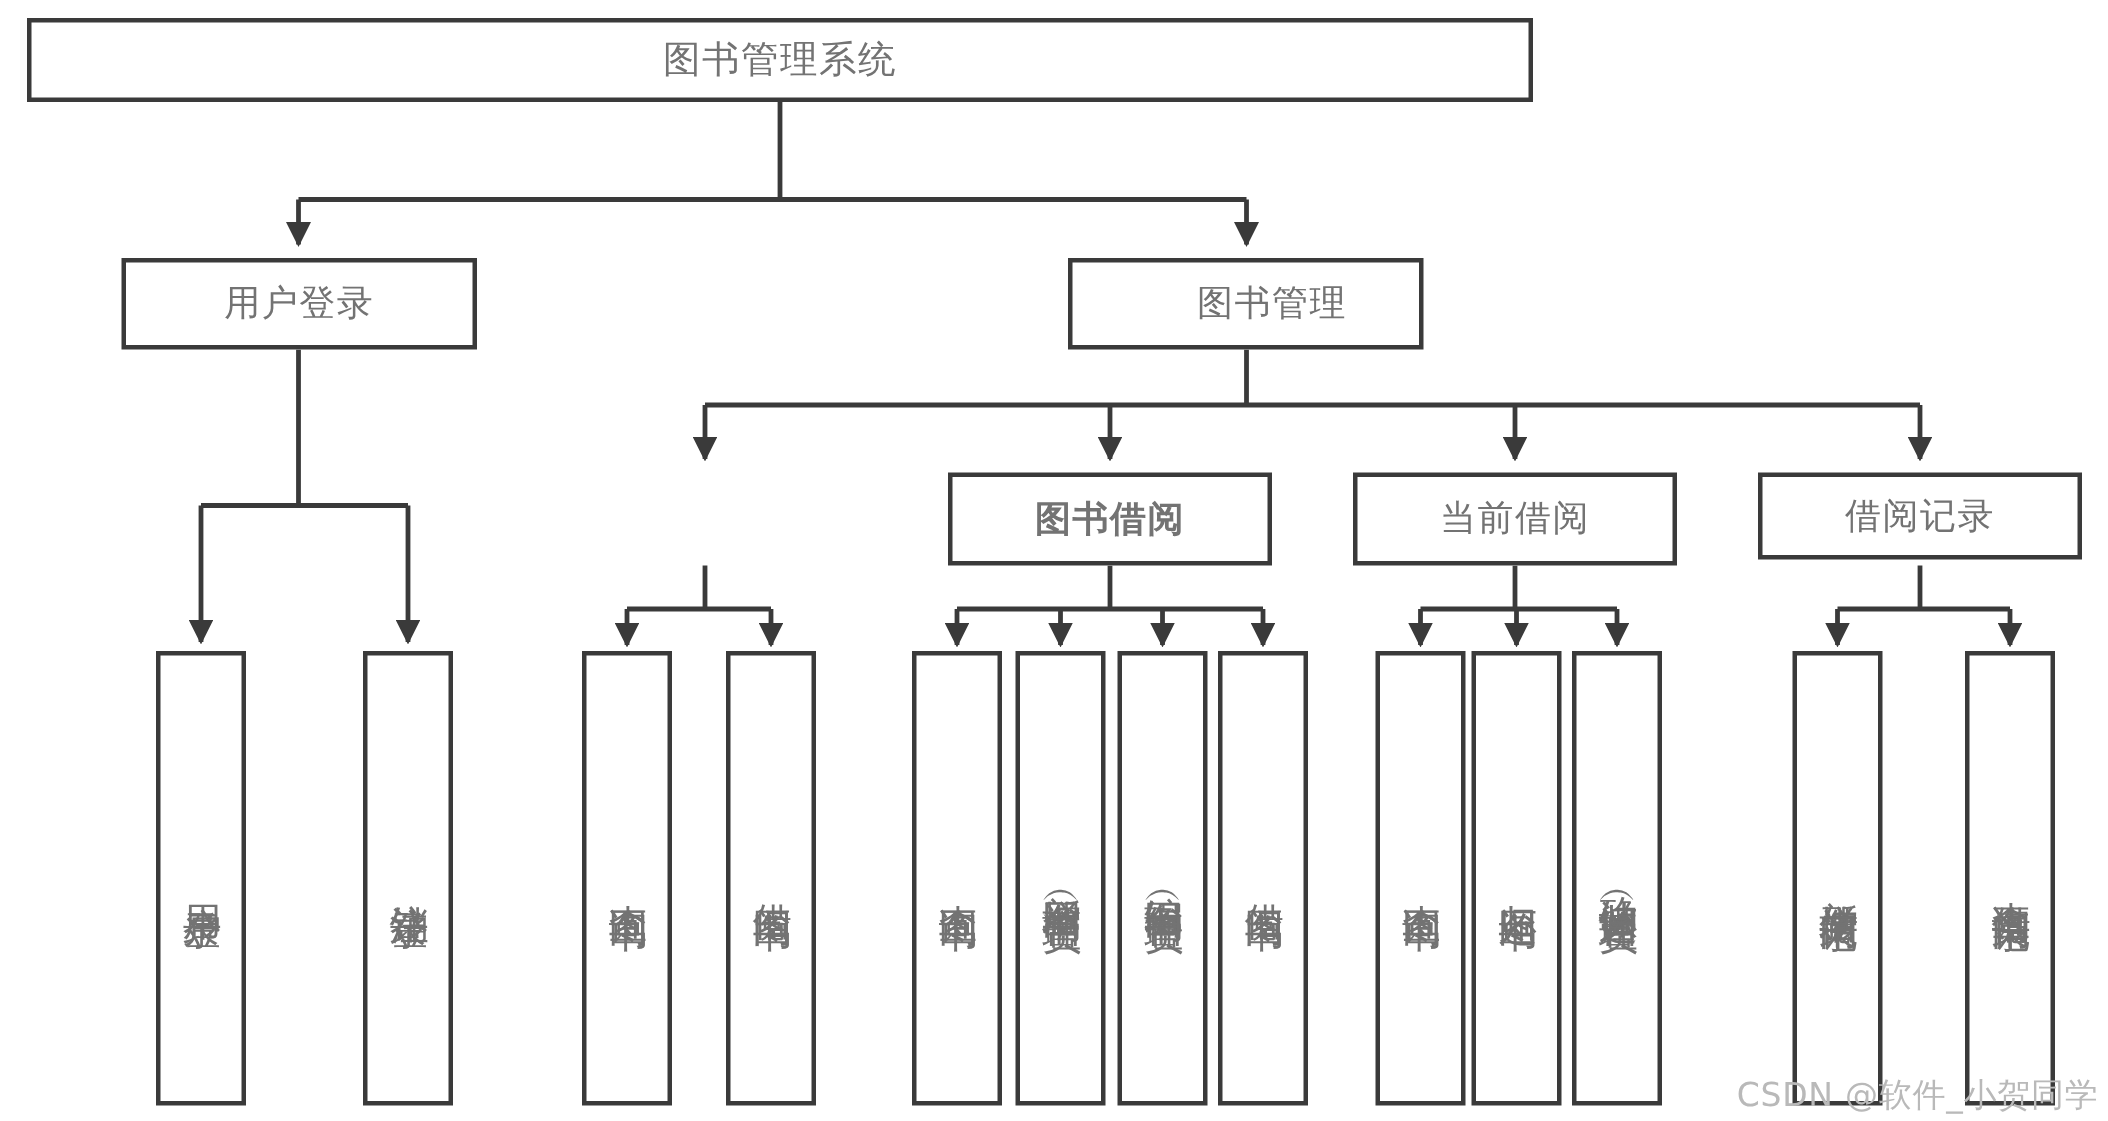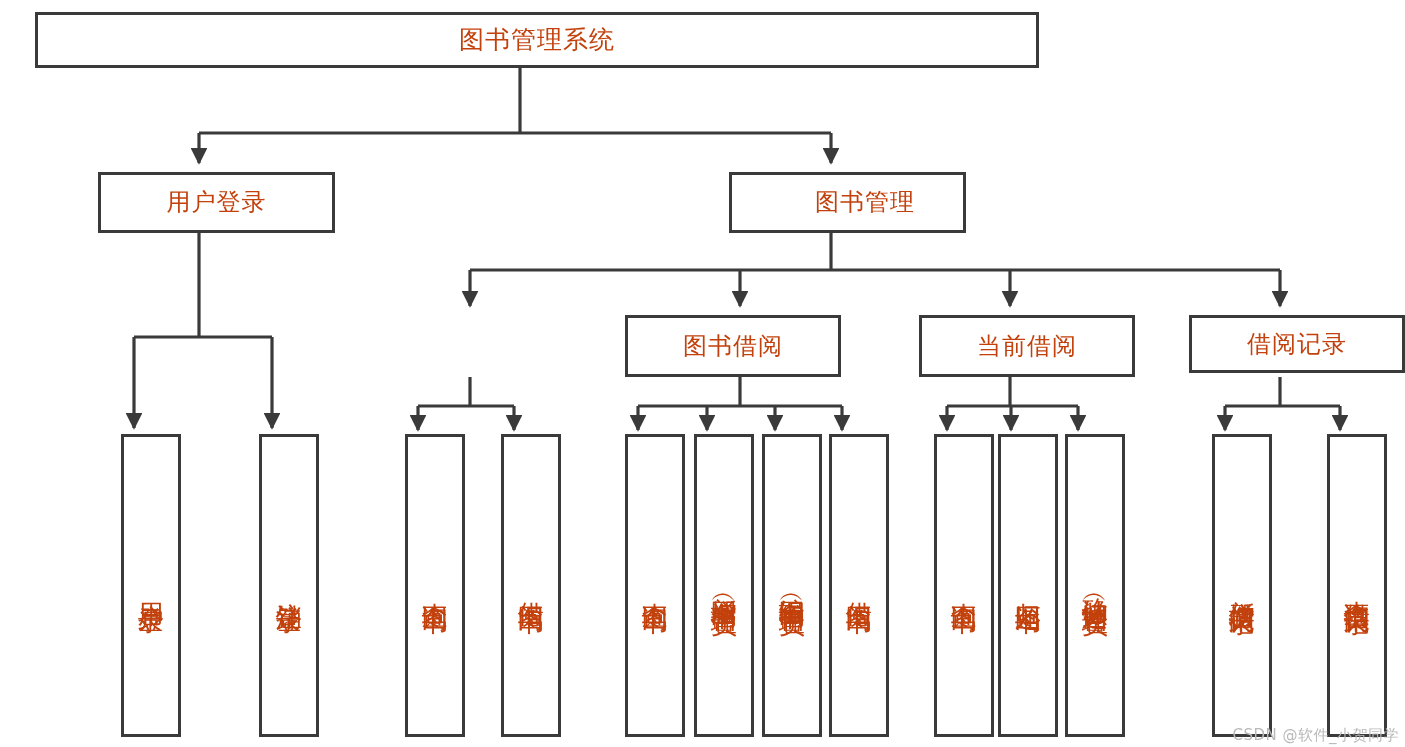--- a/index.html
+++ b/index.html
@@ -21,23 +21,22 @@
     pointer-events:none;
   }
   .node{
     position:absolute;
     box-sizing:border-box;
     background:#ffffff;
     border:3px solid #3a3a3a;
     display:flex;
     align-items:center;
     justify-content:center;
-    color:#c2410c;
+    color:#737373;
     z-index:2;
-    margin-left:17px;
   }
   .node.h{
     
     font-size:24px;
     letter-spacing:1px;
     line-height:1.1;
     white-space:nowrap;
   }
   .node.root{ font-size:25px; }
   .node.v{
@@ -55,21 +54,21 @@
   .node.v .vtxt{
     writing-mode:vertical-rl;
     text-orientation:upright;
     display:block;
     max-height:100%;
   }
   .watermark{
     position:absolute;
     right:6px;
     bottom:2px;
-    font-size:15px;
+    font-size:22px;
     color:#b9b9b9;
     letter-spacing:0.5px;
     white-space:nowrap;
     z-index:3;
     font-family:"DejaVu Sans","Liberation Sans",sans-serif;
   }
 </style>
 </head>
 <body>
 
@@ -123,21 +122,21 @@
       <path d="M 1225 406 L 1225 430" marker-end="url(#arrow)"></path>
       <path d="M 1340 406 L 1340 430" marker-end="url(#arrow)"></path>
     </g>
   </svg>
 
   <div class="node h root" style="left:18px;top:12px;width:1004px;height:56px;">图书管理系统</div>
 
   <div class="node h" style="left:81px;top:172px;width:237px;height:61px;">用户登录</div>
   <div class="node h" style="left:712px;top:172px;width:237px;height:61px;padding-left:35px;">图书管理</div>
 
-  <div class="node h" style="left:608px;top:315px;width:216px;height:62px;">图书借阅</div>
+  <div class="node h" style="left:632px;top:315px;width:216px;height:62px;font-weight:bold;">图书借阅</div>
   <div class="node h" style="left:902px;top:315px;width:216px;height:62px;font-family:Liberation Serif, serif;">当前借阅</div>
   <div class="node h" style="left:1172px;top:315px;width:216px;height:58px;">借阅记录</div>
 
   <div class="node v" style="left:104px;top:434px;width:60px;height:303px;">
     <span class="vtxt">用户登录</span>
   </div>
   <div class="node v" style="left:242px;top:434px;width:60px;height:303px;">
     <span class="vtxt">注销登录</span>
   </div>
 

